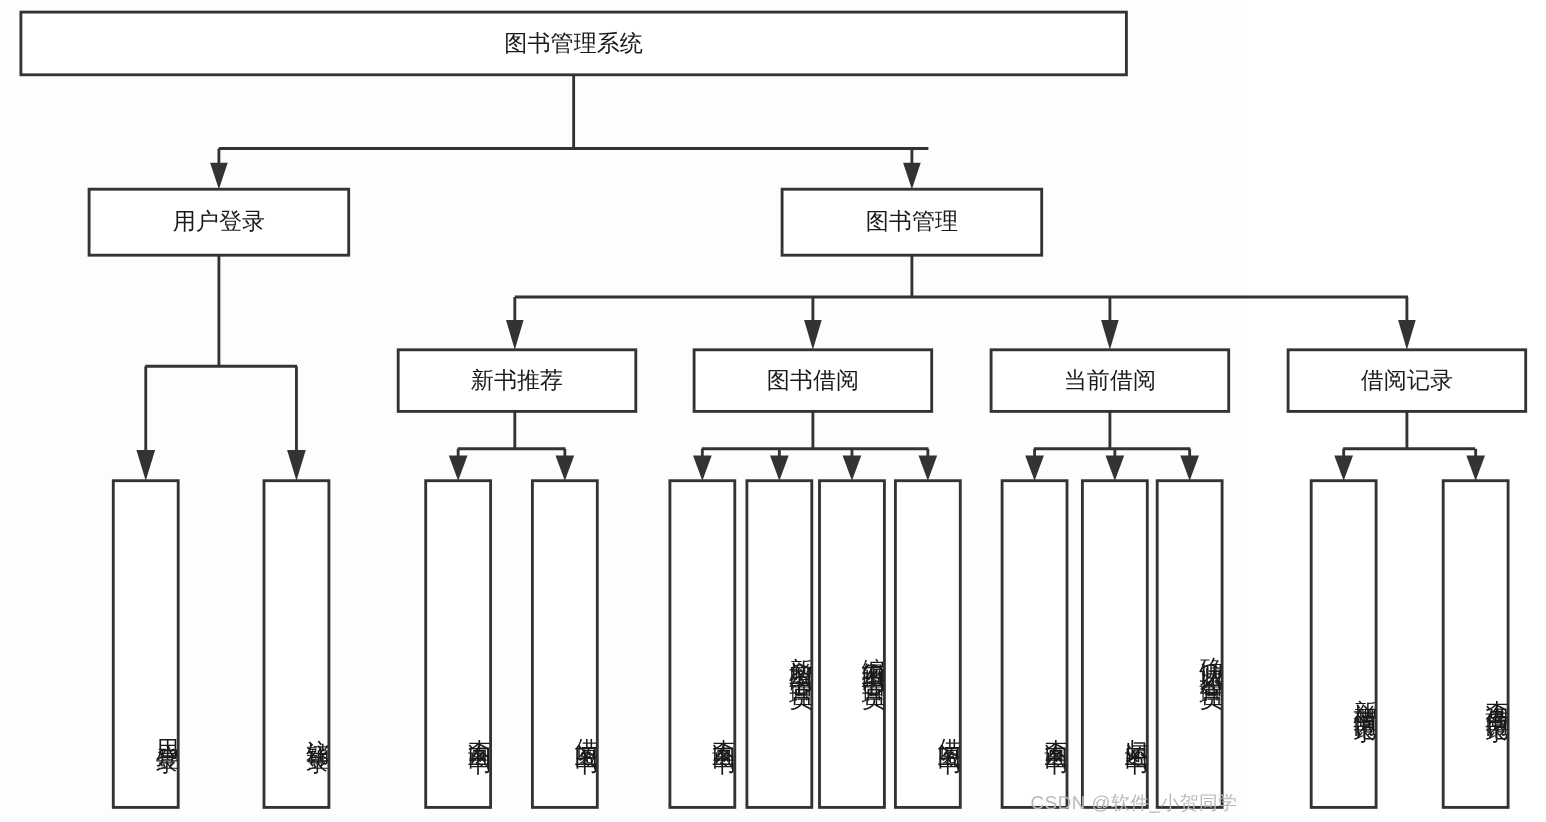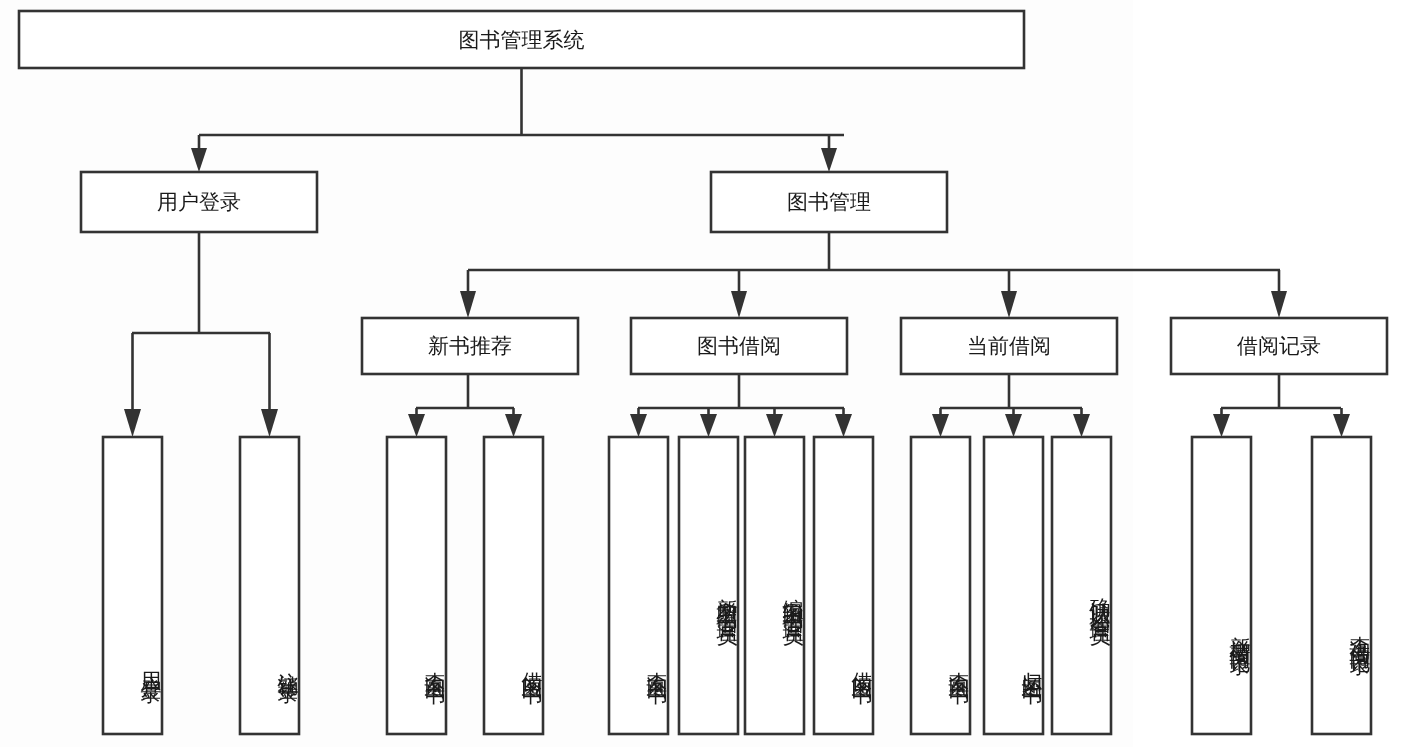--- a/index.html
+++ b/index.html
@@ -228,14 +228,15 @@
   <div class="leaf-label" style="left:911px; top:437px; width:59px; height:297px; padding-top:77px;">查询图书</div>
 
   <div class="leaf-label" style="left:984px; top:437px; width:59px; height:297px; padding-top:77px;">归还图书</div>
 
   <div class="leaf-label" style="left:1052px; top:437px; width:59px; height:297px; padding-top:13px;">确认归还（管理员）</div>
 
   <div class="leaf-label" style="left:1192px; top:437px; width:59px; height:297px; padding-top:45px;">新增借阅记录</div>
 
   <div class="leaf-label" style="left:1312px; top:437px; width:59px; height:297px; padding-top:45px;">查询借阅记录</div>
 
+  <div class="watermark">CSDN @软件_小贺同学</div>
 
 </div>
 
 </body></html>

